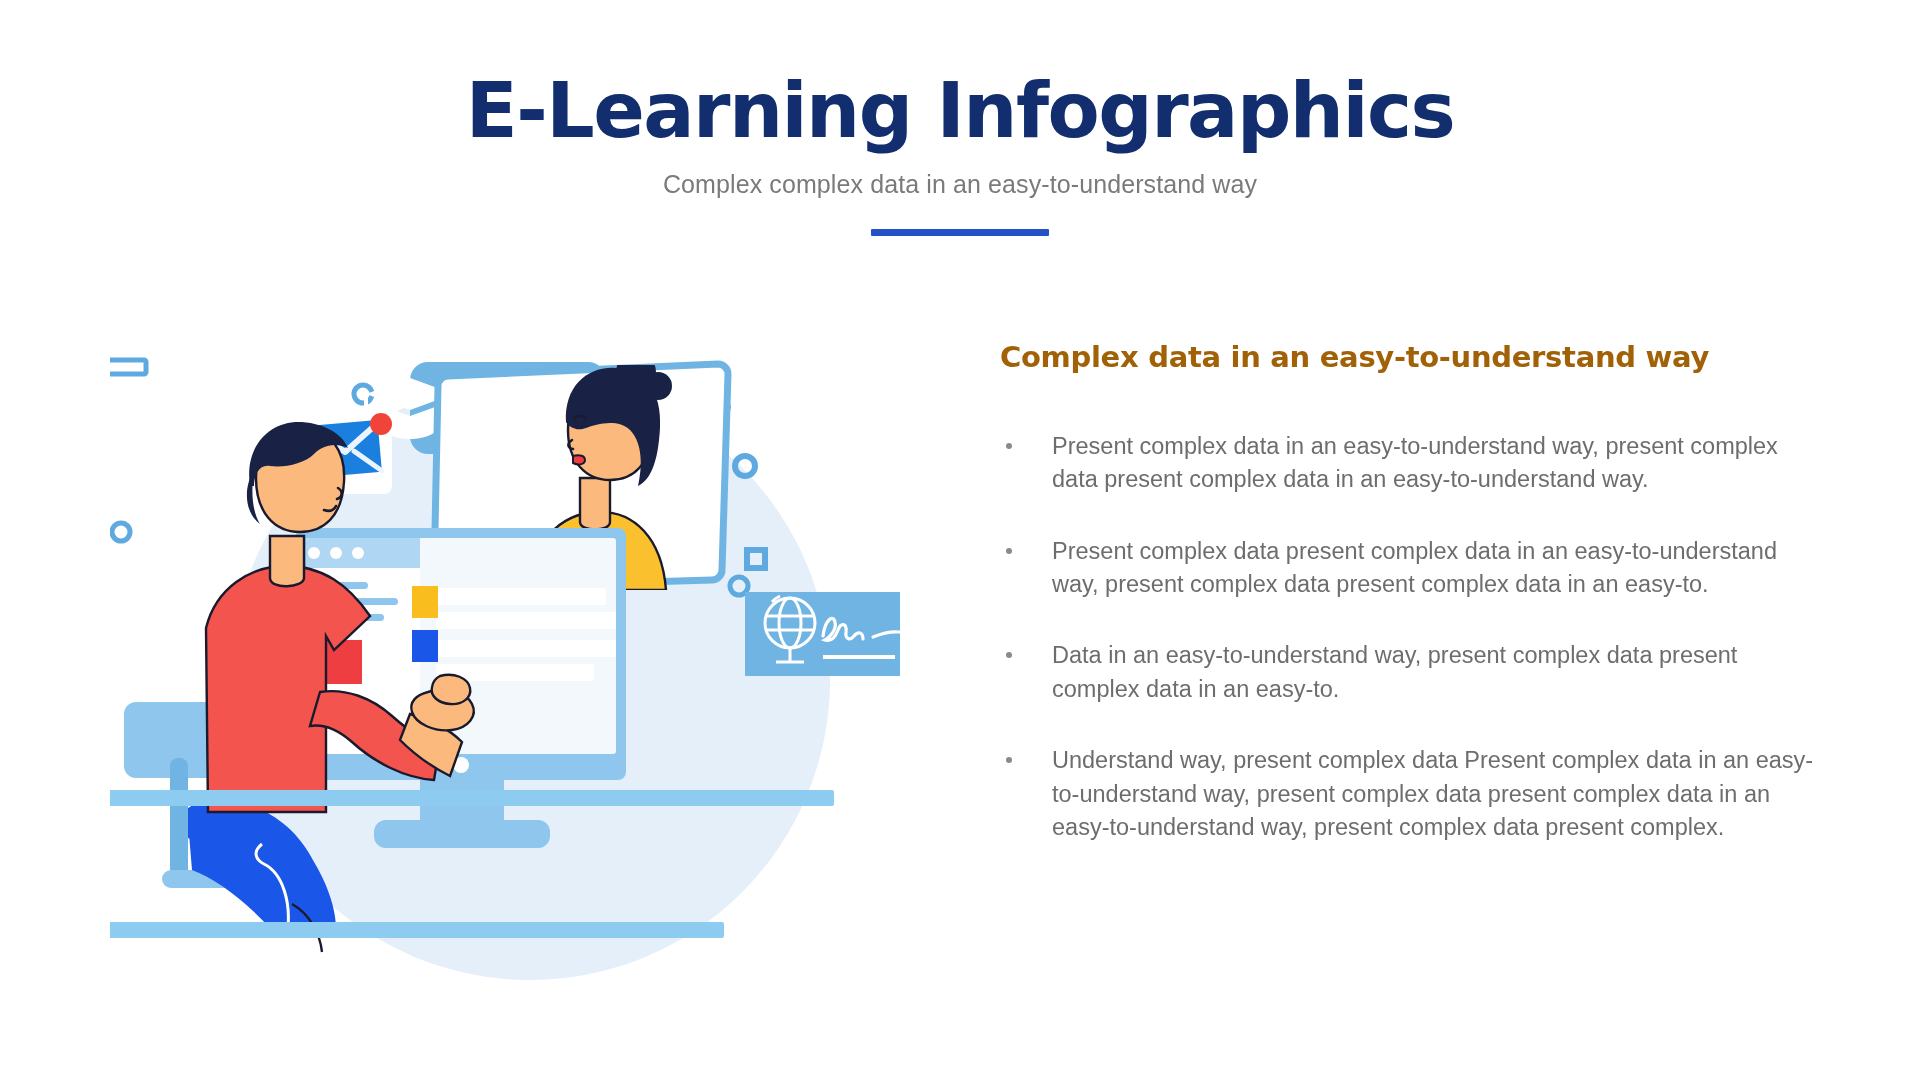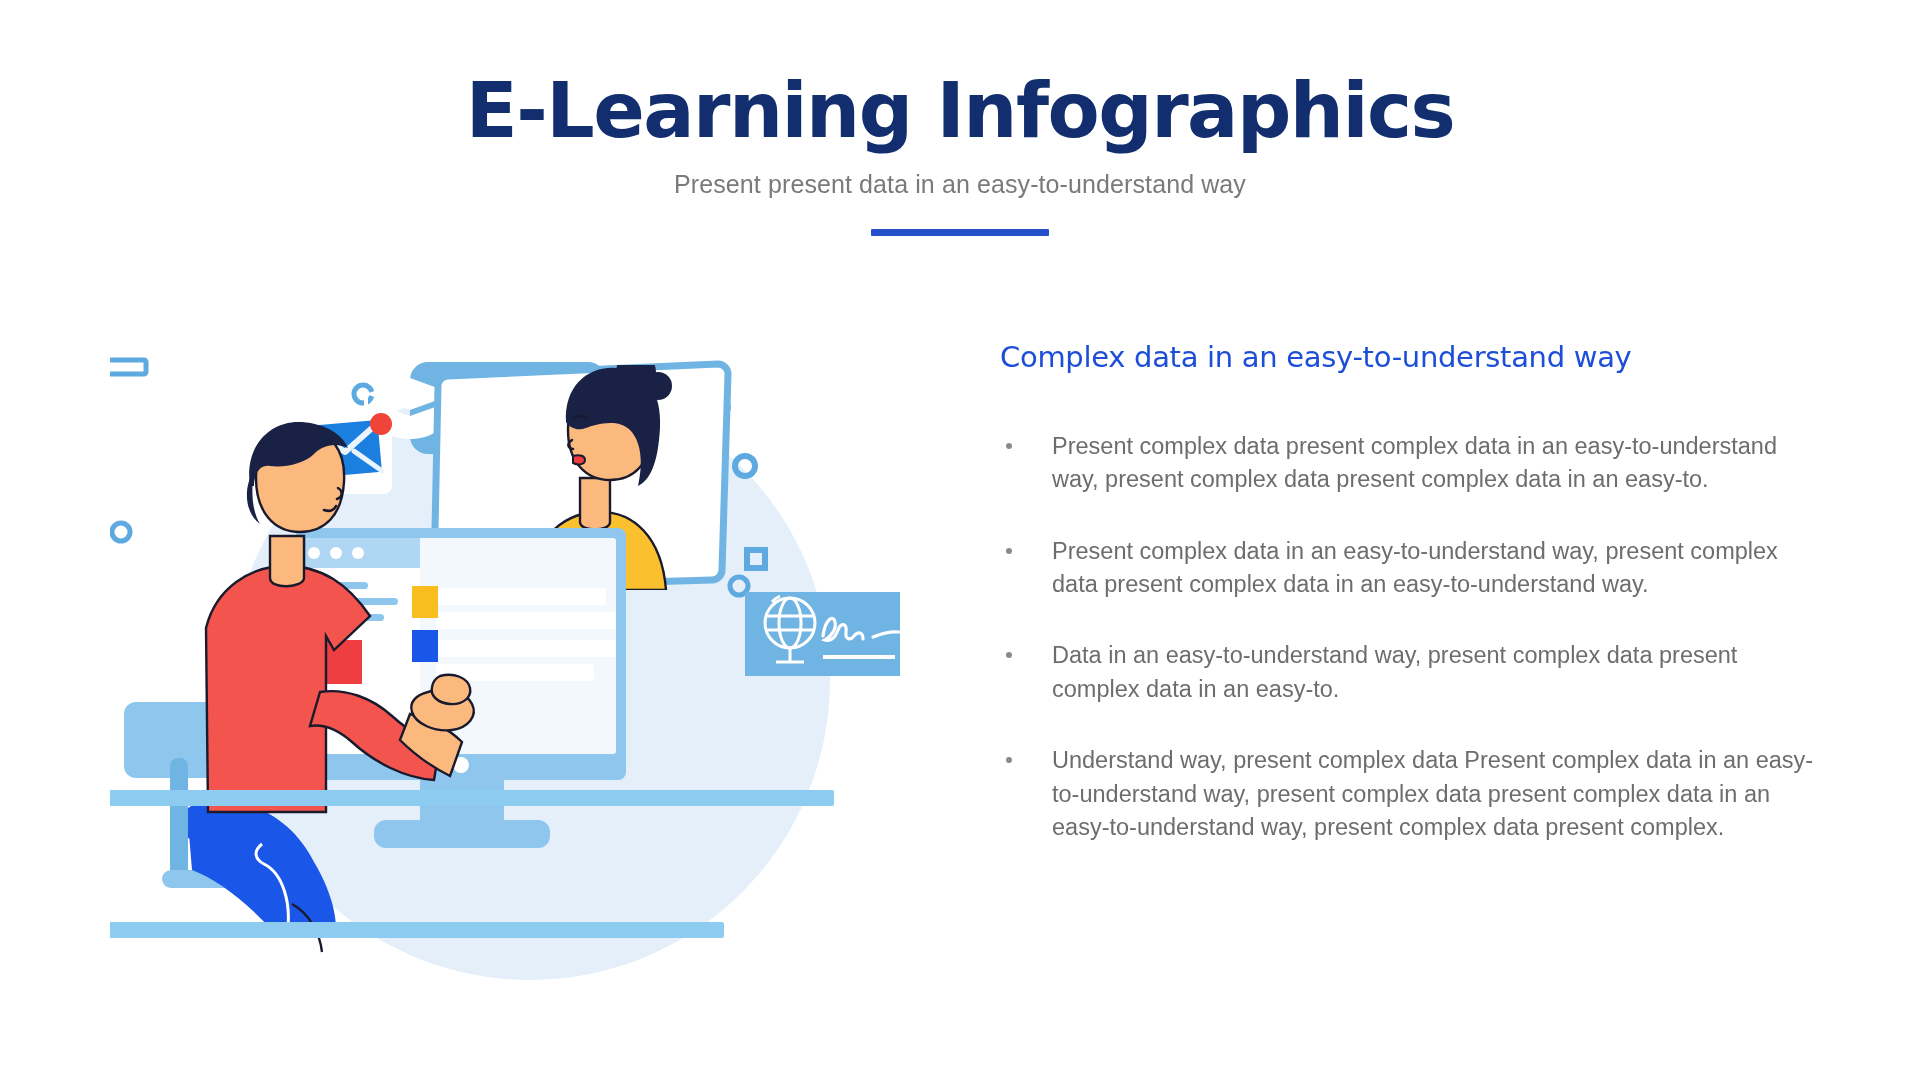--- a/index.html
+++ b/index.html
@@ -78,22 +78,22 @@
 
   .text-pane {
     position: absolute;
     left: 1000px;
     top: 20px;
     width: 820px;
   }
   .section-heading {
     font-family: "DejaVu Sans", sans-serif;
     font-size: 29px;
-    font-weight: 400;
-    color: #1d4ed8;
+    font-weight: 700;
+    color: #a16207;
     letter-spacing: -0.3px;
     margin: 0 0 56px 0;
   }
 
   ul.bullets {
     list-style: none;
     margin: 0;
     padding: 0;
   }
   ul.bullets li {
@@ -116,21 +116,21 @@
     background: #8a8a8a;
   }
 </style>
 </head>
 <body>
 
 <div class="slide">
 
   <div class="header">
     <h1 class="slide-title">E-Learning Infographics</h1>
-    <p class="slide-subtitle">Present present data in an easy-to-understand way</p>
+    <p class="slide-subtitle">Complex complex data in an easy-to-understand way</p>
     <div class="title-rule"></div>
   </div>
 
   <div class="content">
 
     <div class="illus-pane">
       <svg viewBox="0 0 860 720" xmlns="http://www.w3.org/2000/svg">
         <defs>
           <clipPath id="monClip">
               <rect x="196" y="228" width="310" height="232" rx="4"></rect>
@@ -310,25 +310,25 @@
         <rect x="-6" y="480" width="730" height="16" rx="2" fill="#8ECBF0"></rect>
         <rect x="-6" y="612" width="620" height="16" rx="2" fill="#8ECBF0"></rect>
       </svg>
     </div>
 
     <div class="text-pane">
       <h2 class="section-heading">Complex data in an easy-to-understand way</h2>
       <ul class="bullets">
         <li>
           <span class="dot"></span>
-          <span>Present complex data present complex data in an easy-to-understand way, present complex data present complex data in an easy-to.</span>
+          <span>Present complex data in an easy-to-understand way, present complex data present complex data in an easy-to-understand way.</span>
         </li>
         <li>
           <span class="dot"></span>
-          <span>Present complex data in an easy-to-understand way, present complex data present complex data in an easy-to-understand way.</span>
+          <span>Present complex data present complex data in an easy-to-understand way, present complex data present complex data in an easy-to.</span>
         </li>
         <li>
           <span class="dot"></span>
           <span>Data in an easy-to-understand way, present complex data present complex data in an easy-to.</span>
         </li>
         <li>
           <span class="dot"></span>
           <span>Understand way, present complex data Present complex data in an easy-to-understand way, present complex data present complex data in an easy-to-understand way, present complex data present complex.</span>
         </li>
       </ul>

